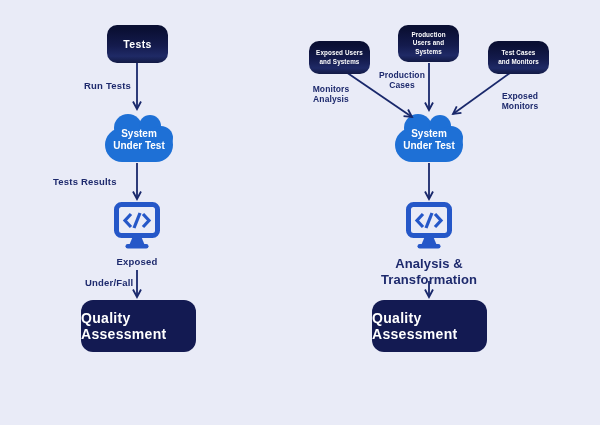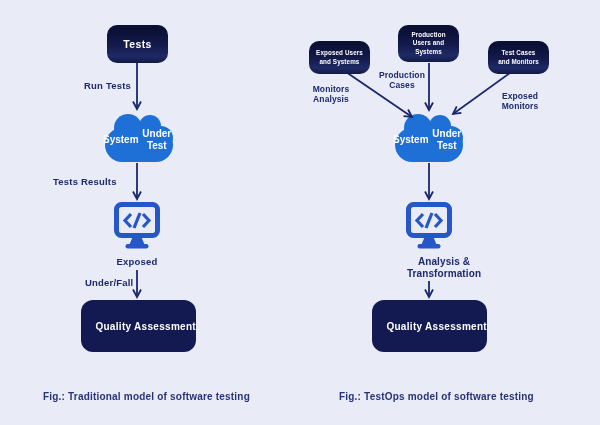--- a/index.html
+++ b/index.html
@@ -21,38 +21,38 @@
     display:flex;align-items:center;justify-content:center;
     text-align:center;
     font-weight:700;
   }
   .qa-box{
     background:#131a52;
     border-radius:12px;
     color:#ffffff;
     display:flex;align-items:center;justify-content:flex-end;
     font-weight:700;
-    font-size:10px;
+    font-size:14px;
     letter-spacing:.3px;
   }
   .tests-text{font-size:10.5px;letter-spacing:.4px;}
   .tiny-text{font-size:6.3px;line-height:1.35;letter-spacing:.1px;}
   .flow-label{
     color:#1e2a6d;font-weight:700;font-size:9.5px;
     white-space:nowrap;letter-spacing:.2px;
   }
   .small-label{
     color:#1e2a6d;font-weight:700;font-size:8.5px;
     text-align:center;line-height:1.2;letter-spacing:.1px;
   }
   .center-x{transform:translateX(-50%);}
   .cloud-label{
     color:#ffffff;font-weight:700;font-size:10px;line-height:1.25;
     text-align:center;
-    display:flex;flex-direction:row;align-items:center;justify-content:center;
+    display:flex;flex-direction:column;align-items:center;justify-content:center;
     padding-top:9px;box-sizing:border-box;
   }
   .caption{
     color:#283377;font-weight:700;font-size:10px;
     white-space:nowrap;letter-spacing:.2px;
   }
   svg{display:block;}
   .overlay{position:absolute;left:0;top:0;pointer-events:none;}
 </style>
 </head>
@@ -120,21 +120,20 @@
   </svg>
 
   <div class="abs flow-label center-x" style="left:137px;top:256px;">Exposed</div>
 
   <div class="abs flow-label" style="left:85px;top:277px;">Under/Fall</div>
 
   <div class="abs qa-box" style="left:81px;top:300px;width:115px;height:52px;">
     <span>Quality Assessment</span>
   </div>
 
-  <div class="abs caption" style="left:43px;top:391px;">Fig.: Traditional model of software testing</div>
 
   <div class="abs navy-box tiny-text" style="left:309px;top:41px;width:61px;height:33px;">
     <div>
       <div>Exposed Users</div>
       <div>and Systems</div>
     </div>
   </div>
 
   <div class="abs navy-box tiny-text" style="left:398px;top:25px;width:61px;height:37px;">
     <div>
@@ -175,24 +174,23 @@
     <g stroke="#2557c8" fill="none">
       <rect x="2.5" y="2.5" width="41" height="31" rx="5" stroke-width="5"></rect>
       <path d="M17,12 L11,18.5 L17,25" stroke-width="3.2"></path>
       <path d="M20,26 L26,11" stroke-width="3.2"></path>
       <path d="M29,12 L35,18.5 L29,25" stroke-width="3.2"></path>
     </g>
     <path d="M19,34 h8 l3.5,8.5 h-15 z" fill="#2557c8"></path>
     <rect x="11.5" y="42" width="23" height="4.5" rx="2.2" fill="#2557c8"></rect>
   </svg>
 
-  <div class="abs small-label center-x" style="left:444px;top:256px;font-size:10px;">
+  <div class="abs small-label center-x" style="left:429px;top:256px;font-size:13px;">
     <div>Analysis &amp;</div>
     <div>Transformation</div>
   </div>
 
   <div class="abs qa-box" style="left:372px;top:300px;width:115px;height:52px;">
     <span>Quality Assessment</span>
   </div>
 
-  <div class="abs caption" style="left:339px;top:391px;">Fig.: TestOps model of software testing</div>
 
 </div>
 
 </body></html>

